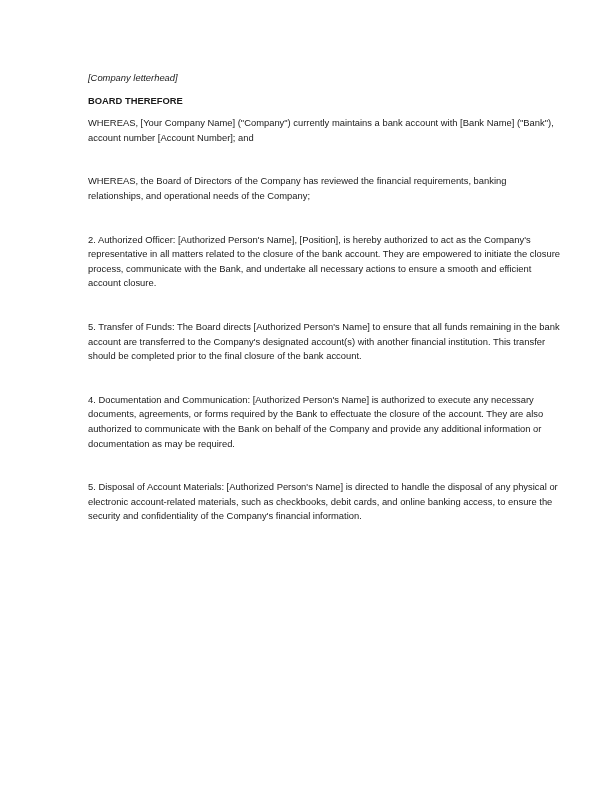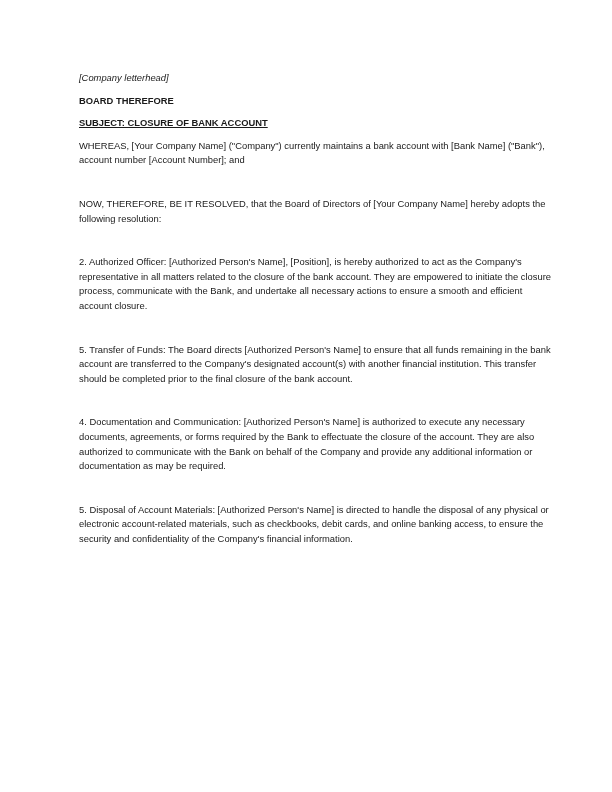--- a/index.html
+++ b/index.html
@@ -1,34 +1,33 @@
 <!DOCTYPE html>
 <html><head>
 <meta charset="utf-8">
 <style>
   html, body { margin: 0; padding: 0; background: #ffffff; }
   body { width: 612px; height: 792px; position: relative; overflow: hidden; }
   .page {
-    position: absolute; left: 79px; top: 71px; width: 472px;
+    position: absolute; left: 88px; top: 71px; width: 472px;
     font-family: "Liberation Sans", sans-serif;
     font-size: 9.4px; line-height: 14.6px; color: #1a1a1a;
   }
   .p { margin: 0; }
   .italic { font-style: italic; }
   .bold { font-weight: bold; }
   .ul { text-decoration: underline; }
   .gap-s { margin-bottom: 8px; }
   .gap-l { margin-bottom: 29px; }
 </style>
 </head>
 <body>
 
 <div class="page">
   <p class="p italic gap-s">[Company letterhead]</p>
   <p class="p bold gap-s">BOARD THEREFORE</p>
-  <p class="p bold ul gap-s">SUBJECT: CLOSURE OF BANK ACCOUNT</p>
   <p class="p gap-l">WHEREAS, [Your Company Name] ("Company") currently maintains a bank account with [Bank Name] ("Bank"), account number [Account Number]; and</p>
-  <p class="p gap-l">NOW, THEREFORE, BE IT RESOLVED, that the Board of Directors of [Your Company Name] hereby adopts the following resolution:</p>
+  <p class="p gap-l">WHEREAS, the Board of Directors of the Company has reviewed the financial requirements, banking relationships, and operational needs of the Company;</p>
   <p class="p gap-l">2. Authorized Officer: [Authorized Person's Name], [Position], is hereby authorized to act as the Company's representative in all matters related to the closure of the bank account. They are empowered to initiate the closure process, communicate with the Bank, and undertake all necessary actions to ensure a smooth and efficient account closure.</p>
   <p class="p gap-l">5. Transfer of Funds: The Board directs [Authorized Person's Name] to ensure that all funds remaining in the bank account are transferred to the Company's designated account(s) with another financial institution. This transfer should be completed prior to the final closure of the bank account.</p>
   <p class="p gap-l">4. Documentation and Communication: [Authorized Person's Name] is authorized to execute any necessary documents, agreements, or forms required by the Bank to effectuate the closure of the account. They are also authorized to communicate with the Bank on behalf of the Company and provide any additional information or documentation as may be required.</p>
   <p class="p">5. Disposal of Account Materials: [Authorized Person's Name] is directed to handle the disposal of any physical or electronic account-related materials, such as checkbooks, debit cards, and online banking access, to ensure the security and confidentiality of the Company's financial information.</p>
 </div>
 
 </body></html>

